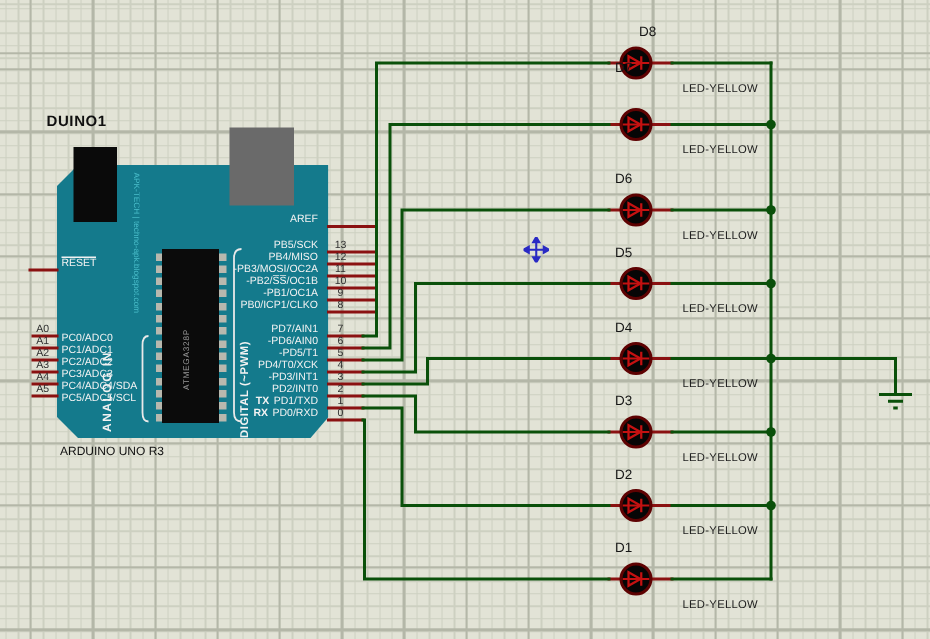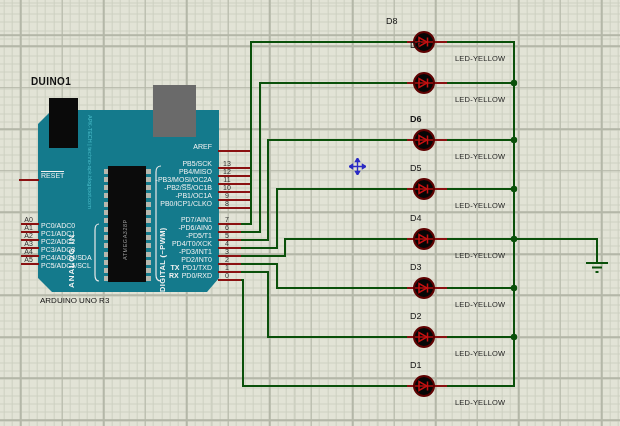--- a/index.html
+++ b/index.html
@@ -215,37 +215,37 @@
 
   <div id="usb"></div>
   <div id="jack"></div>
   <div id="part-label">ARDUINO UNO R3</div>
 
   <svg id="origin-marker" width="17" height="17" viewBox="0 0 17 17">
     <path d="M8.5,2 V15 M2,8.5 H15" fill="none"></path>
     <path d="M8.5,0 L6.5,3.5 H10.5 Z M8.5,17 L6.5,13.5 H10.5 Z M0,8.5 L3.5,6.5 V10.5 Z M17,8.5 L13.5,6.5 V10.5 Z"></path>
   </svg>
 
-<div class="led-ref" style="left: 386px; top: 16px;">D8</div>
+<div class="led-ref" style="left: 426px; top: 16px;">D8</div>
     <div class="led-circle" style="left: 413px; top: 31px;"></div>
     <svg width="18" height="18" class="led-sym" style="left: 415px; top: 33px;">
       <path d="M0,9 H18" class="led-sym-line" style="stroke:var(--ledsym);stroke-width:1.3"></path>
       <path d="M4,4.5 L4,13.5 L12,9 Z" class="" style="stroke:var(--ledsym);fill:none;stroke-width:1.5"></path>
       <path d="M12.5,4.5 V13.5" class="" style="stroke:var(--ledsym);fill:none;stroke-width:1.5"></path>
     </svg>
     <div class="led-part" style="left: 407px; top: 54px;">LED-YELLOW</div>
     <div class="led-ref" style="left: 410px; top: 40px;">D7</div>
     <div class="led-circle" style="left: 413px; top: 72px;"></div>
     <svg width="18" height="18" class="led-sym" style="left: 415px; top: 74px;">
       <path d="M0,9 H18" class="led-sym-line" style="stroke:var(--ledsym);stroke-width:1.3"></path>
       <path d="M4,4.5 L4,13.5 L12,9 Z" class="" style="stroke:var(--ledsym);fill:none;stroke-width:1.5"></path>
       <path d="M12.5,4.5 V13.5" class="" style="stroke:var(--ledsym);fill:none;stroke-width:1.5"></path>
     </svg>
     <div class="led-part" style="left: 407px; top: 95px;">LED-YELLOW</div>
-    <div class="led-ref" style="left: 410px; top: 114px; font-weight: bold;">D6</div>
+    <div class="led-ref" style="left: 410px; top: 114px;">D6</div>
     <div class="led-circle" style="left: 413px; top: 129px;"></div>
     <svg width="18" height="18" class="led-sym" style="left: 415px; top: 131px;">
       <path d="M0,9 H18" class="led-sym-line" style="stroke:var(--ledsym);stroke-width:1.3"></path>
       <path d="M4,4.5 L4,13.5 L12,9 Z" class="" style="stroke:var(--ledsym);fill:none;stroke-width:1.5"></path>
       <path d="M12.5,4.5 V13.5" class="" style="stroke:var(--ledsym);fill:none;stroke-width:1.5"></path>
     </svg>
     <div class="led-part" style="left: 407px; top: 152px;">LED-YELLOW</div>
     <div class="led-ref" style="left: 410px; top: 163px;">D5</div>
     <div class="led-circle" style="left: 413px; top: 178px;"></div>
     <svg width="18" height="18" class="led-sym" style="left: 415px; top: 180px;">

